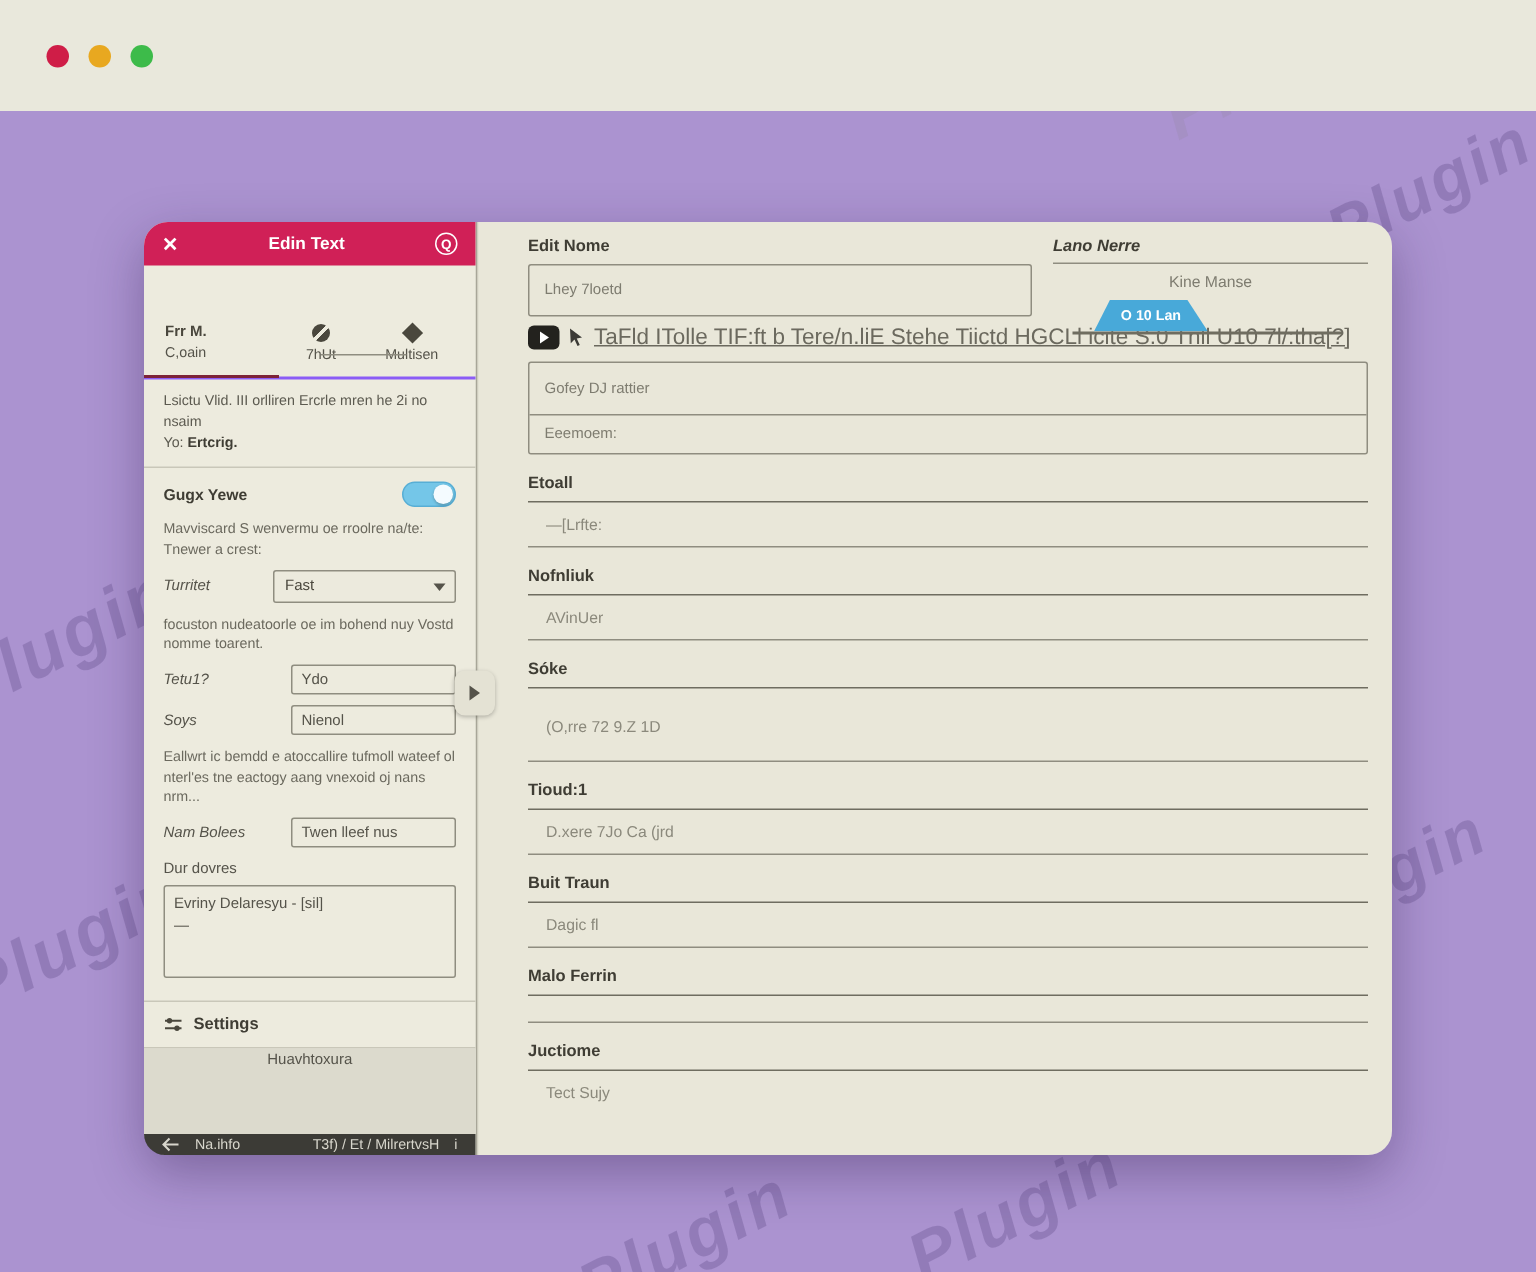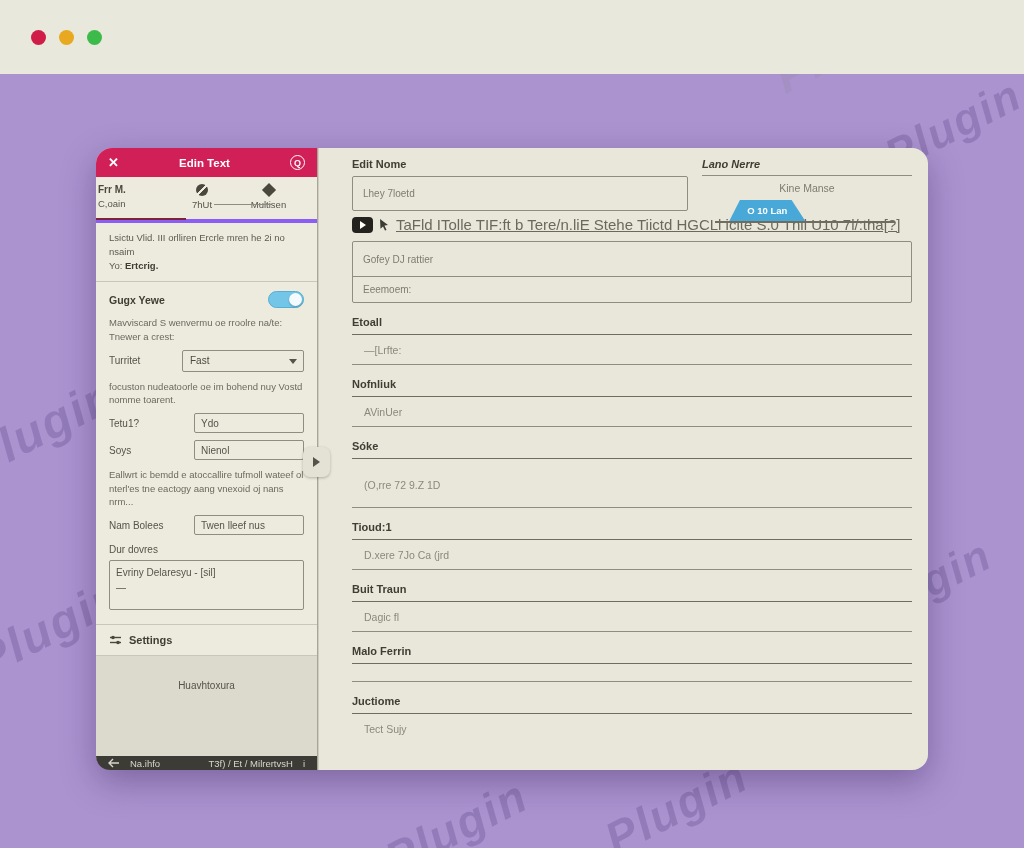--- a/index.html
+++ b/index.html
@@ -21,21 +21,21 @@
   
   .window { position:absolute; left:96px; top:148px; width:832px; height:622px; border-radius:16px; box-shadow:0 12px 34px rgba(40,20,70,0.35); display:flex; z-index:3; }
 
   
   .sidebar { width:222px; height:622px; background:#edebde; border-radius:16px 0 0 16px; border-right:1px solid #a8a698; display:flex; flex-direction:column; position:relative; }
   .ed-header { height:29px; background:#d02057; border-radius:16px 0 0 0; display:flex; align-items:center; padding:0 12px; color:#fff; flex-shrink:0; }
   .ed-x { font-size:13px; font-weight:700; cursor:pointer; }
   .ed-title { flex:1; text-align:center; font-size:11.5px; font-weight:700; }
   .ed-help { width:15px; height:15px; border:1.6px solid #fff; border-radius:50%; font-size:9px; font-weight:700; display:flex; align-items:center; justify-content:center; }
 
-  .tabs { position:relative; display:flex; padding:7px 14px 9px 2px; border-bottom:4px solid #8b5cf6; flex-shrink:0; }
+  .tabs { position:relative; display:flex; padding:7px 14px 9px 14px; border-bottom:2px solid #8b5cf6; flex-shrink:0;margin-top:32px; }
   .tab { display:flex; flex-direction:column; align-items:center; font-size:9.5px; color:#55534a; gap:3px; }
   .tab.first { align-items:flex-start; width:72px; }
   .tab.mid { width:64px; }
   .tab.last { flex:1; align-items:center; }
   .tab .l1 { font-weight:700; font-size:10px; color:#4a473d; }
   .ticon.circle { width:12px; height:12px; border-radius:50%; background:#4a473d; background-image:linear-gradient(135deg, transparent 44%, #edebde 44%, #edebde 56%, transparent 56%); }
   .ticon.diamond { width:10px; height:10px; background:#4a473d; transform:rotate(45deg); margin:1px; }
   .active-underline { position:absolute; left:0; bottom:-1px; width:90px; height:2px; background:#7d2338; }
   .tab-connector { position:absolute; left:118px; right:46px; bottom:14px; height:1px; background:#8f8d80; }
 
@@ -45,27 +45,27 @@
   .ed-div { height:1px; background:#c9c7b9; margin:9px -13px; }
 
   .togglerow { display:flex; align-items:center; justify-content:space-between; margin-top:2px; }
   .tlabel { font-size:10.5px; font-weight:700; color:#3f3d34; }
   .toggle { width:36px; height:17px; border-radius:9px; background:#74c6e8; position:relative; border:1px solid #57aed5; cursor:pointer; }
   .toggle .knob { position:absolute; right:1px; top:1px; width:13px; height:13px; border-radius:50%; background:#f4fbff; box-shadow:0 1px 2px rgba(0,0,0,0.25); }
 
   .desc { font-size:9.5px; color:#6b695e; line-height:1.4; margin:8px 0 6px 0; }
 
   .frow { display:flex; align-items:center; justify-content:space-between; margin:7px 0; }
-  .flab { font-size:10px; color:#55534a; }
+  .flab { font-size:10px; color:#55534a;font-style:italic; }
   .select { width:122px; height:22px; border:1px solid #8f8d80; border-radius:2px; background:#ecead d; background:#eceadd; display:flex; align-items:center; padding:0 7px; font-size:10px; color:#4a473d; position:relative; cursor:pointer; }
   .select .caret { position:absolute; right:6px; top:8px; width:0; height:0; border-left:4px solid transparent; border-right:4px solid transparent; border-top:5px solid #55534a; }
   .tin { width:110px; height:20px; border:1px solid #8f8d80; border-radius:2px; background:transparent; font-family:"Liberation Sans",sans-serif; font-size:10px; color:#55534a; padding:0 6px; }
 
   .talabel { font-size:10px; color:#55534a; margin:9px 0 5px 0; }
-  .ta { width:100%; height:50px; border:1px solid #8f8d80; border-radius:2px; background:transparent; resize:none; font-family:"Liberation Sans",sans-serif; font-size:10px; color:#55534a; padding:4px 6px; line-height:1.5; }
+  .ta { width:100%; height:62px; border:1px solid #8f8d80; border-radius:2px; background:transparent; resize:none; font-family:"Liberation Sans",sans-serif; font-size:10px; color:#55534a; padding:4px 6px; line-height:1.5; }
 
   .ed-settings { border-top:1px solid #c9c7b9; border-bottom:1px solid #c9c7b9; padding:9px 13px; display:flex; align-items:center; gap:7px; flex-shrink:0; }
   .ed-settings .slabel { font-size:11px; font-weight:700; color:#3f3d34; }
   .ed-preview { flex:1; background:#dcdacd; display:flex; align-items:center; justify-content:center; padding-bottom:42px; }
   .ed-preview span { font-size:10px; color:#55534a; }
   .ed-footer { height:14px; background:#3c3b36; border-radius:0 0 0 16px; display:flex; align-items:center; padding:0 12px; gap:10px; color:#d8d6cc; font-size:9.5px; flex-shrink:0; }
   .ed-footer .spacer { flex:1; }
 
   
   .formpanel { flex:1; height:622px; background:#e9e7d9; border-radius:0 16px 16px 0; border-left:1px solid #cfcdbf; padding:10px 16px 0 33px; overflow:hidden; position:relative; }

